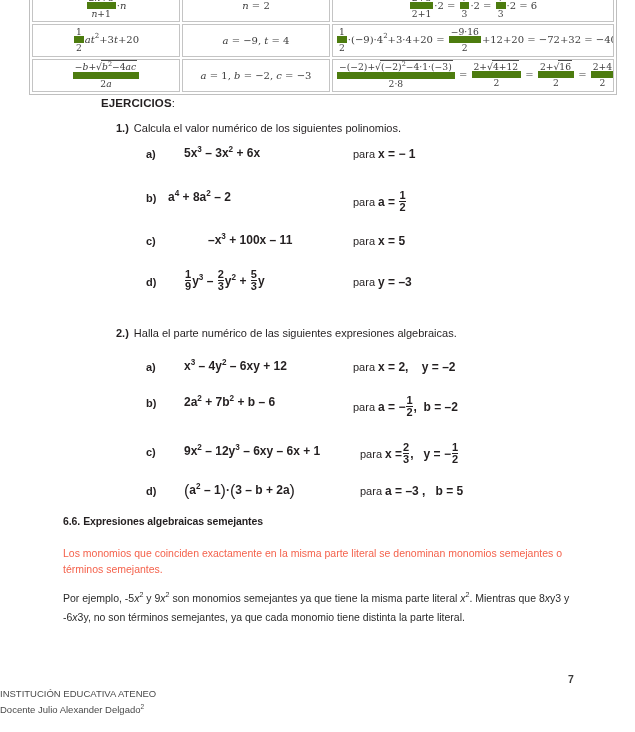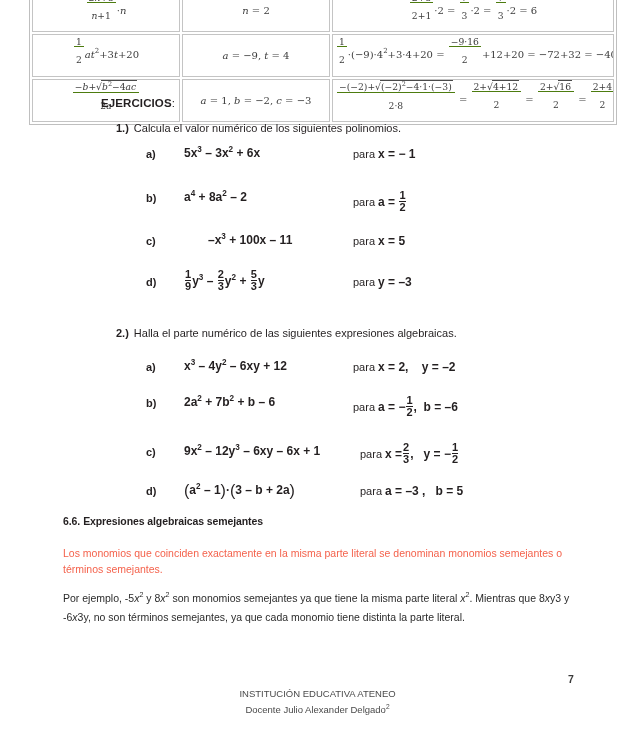--- a/index.html
+++ b/index.html
@@ -54,22 +54,22 @@
     vertical-align: middle;
     text-align: center;
     line-height: 1.05;
     margin: 0 1px;
     position: relative;
     top: -0.5px;
   }
   .frac .num { display: block; padding: 0 2px; font-size: 0.92em; }
   .frac .den {
     display: block;
-    border-top: 1px solid #4d7c0f;
-    padding: 8px 2px;
+    border-top: 7px solid #4d7c0f;
+    padding: 0 2px;
     font-size: 0.92em;
   }
   .sup { font-size: 0.7em; vertical-align: super; }
   .rad {
     border-top: 1px solid #4a4a4a;
     padding: 0 1px 0 1px;
     margin-left: -1px;
   }
   em.it { font-style: italic; }
 
@@ -168,21 +168,20 @@
     top: 673px;
     font-size: 10.5px;
     font-weight: bold;
     color: #3a3a3a;
   }
   .footer {
     position: absolute;
     left: 0;
     top: 687px;
     width: 635px;
-    text-align: center;
     font-size: 9.5px;
     line-height: 13px;
     color: #4a4a4a;
   }
   .footer .l2 sup { font-size: 0.7em; vertical-align: super; }
 </style>
 </head>
 <body>
 
 <div class="table-wrap">
@@ -237,58 +236,58 @@
 
   <div class="q-line" style="left:116px; top:122px;">
     <span class="q-num">1.)</span><span>Calcula el valor numérico de los siguientes polinomios.</span>
   </div>
 
   <div class="item-letter" style="left:146px; top:148px;">a)</div>
   <div class="mathexp" style="position:absolute; left:184px; top:145px;">5x<span class="sup">3</span> – 3x<span class="sup">2</span> + 6x</div>
   <div class="mathexp" style="position:absolute; left:353px; top:147px; font-weight:normal;"><span style="font-weight:normal;font-size:11px;">para </span><b>x = − 1</b></div>
 
   <div class="item-letter" style="left:146px; top:192px;">b)</div>
-  <div class="mathexp" style="position:absolute; left:184px; top:189px;text-align:center;">a<span class="sup">4</span> + 8a<span class="sup">2</span> – 2</div>
+  <div class="mathexp" style="position:absolute; left:168px; top:189px;text-align:center;">a<span class="sup">4</span> + 8a<span class="sup">2</span> – 2</div>
   <div class="mathexp" style="position:absolute; left:353px; top:191px;"><span style="font-weight:normal;font-size:11px;">para </span><b>a = </b><span class="sfrac"><span class="num">1</span><span class="den">2</span></span></div>
 
   <div class="item-letter" style="left:146px; top:235px;">c)</div>
   <div class="mathexp" style="position:absolute; left:184px; top:232px;margin-left:24px;">–x<span class="sup">3</span> + 100x – 11</div>
   <div class="mathexp" style="position:absolute; left:353px; top:234px;"><span style="font-weight:normal;font-size:11px;">para </span><b>x = 5</b></div>
 
   <div class="item-letter" style="left:146px; top:276px;">d)</div>
   <div class="mathexp" style="position:absolute; left:184px; top:270px;"><span class="sfrac"><span class="num">1</span><span class="den">9</span></span>y<span class="sup">3</span> – <span class="sfrac"><span class="num">2</span><span class="den">3</span></span>y<span class="sup">2</span> + <span class="sfrac"><span class="num">5</span><span class="den">3</span></span>y</div>
   <div class="mathexp" style="position:absolute; left:353px; top:275px;"><span style="font-weight:normal;font-size:11px;">para </span><b>y = –3</b></div>
 
   <div class="q-line" style="left:116px; top:327px;">
     <span class="q-num">2.)</span><span>Halla el parte numérico de las siguientes expresiones algebraicas.</span>
   </div>
 
   <div class="item-letter" style="left:146px; top:361px;">a)</div>
   <div class="mathexp" style="position:absolute; left:184px; top:358px;">x<span class="sup">3</span> – 4y<span class="sup">2</span> – 6xy + 12</div>
   <div class="mathexp" style="position:absolute; left:353px; top:360px;"><span style="font-weight:normal;font-size:11px;">para </span><b>x = 2,</b> &nbsp;&nbsp;&nbsp;<b>y = –2</b></div>
 
   <div class="item-letter" style="left:146px; top:397px;">b)</div>
   <div class="mathexp" style="position:absolute; left:184px; top:394px;">2a<span class="sup">2</span> + 7b<span class="sup">2</span> + b – 6</div>
-  <div class="mathexp" style="position:absolute; left:353px; top:396px;"><span style="font-weight:normal;font-size:11px;">para </span><b>a = −</b><span class="sfrac"><span class="num">1</span><span class="den">2</span></span><b>,</b> &nbsp;<b>b = –6</b></div>
+  <div class="mathexp" style="position:absolute; left:353px; top:396px;"><span style="font-weight:normal;font-size:11px;">para </span><b>a = −</b><span class="sfrac"><span class="num">1</span><span class="den">2</span></span><b>,</b> &nbsp;<b>b = –2</b></div>
 
   <div class="item-letter" style="left:146px; top:446px;">c)</div>
   <div class="mathexp" style="position:absolute; left:184px; top:443px;">9x<span class="sup">2</span> – 12y<span class="sup">3</span> – 6xy – 6x + 1</div>
   <div class="mathexp" style="position:absolute; left:360px; top:443px;"><span style="font-weight:normal;font-size:11px;">para </span><b>x =</b><span class="sfrac"><span class="num">2</span><span class="den">3</span></span><b>,</b> &nbsp;&nbsp;<b>y = −</b><span class="sfrac"><span class="num">1</span><span class="den">2</span></span></div>
 
   <div class="item-letter" style="left:146px; top:485px;">d)</div>
   <div class="mathexp" style="position:absolute; left:184px; top:482px;"><span class="paren-big">(</span>a<span class="sup">2</span> – 1<span class="paren-big">)</span>·<span class="paren-big">(</span>3 – b + 2a<span class="paren-big">)</span></div>
   <div class="mathexp" style="position:absolute; left:360px; top:484px;"><span style="font-weight:normal;font-size:11px;">para </span><b>a = –3 ,</b> &nbsp;&nbsp;<b>b = 5</b></div>
 
   <div class="sec-head">
     <span class="secnum">6.6.</span><span>Expresiones algebraicas semejantes</span>
   </div>
 
   <div class="red-para">Los monomios que coinciden exactamente en la misma parte literal se denominan monomios semejantes o términos semejantes.</div>
 
-  <div class="body-para"><span>Por ejemplo, -5</span><i>x</i><sup>2</sup><span> y 8</span><i>x</i><sup>2</sup><span> son monomios semejantes ya que tiene la misma parte literal </span><i>x</i><sup>2</sup><span>. Mientras que 8</span><i>x</i><span>y3 y -6</span><i>x</i><span>3y, no son términos semejantes, ya que cada monomio tiene distinta la parte literal.</span></div>
+  <div class="body-para"><span>Por ejemplo, -5</span><i>x</i><sup>2</sup><span> y 9</span><i>x</i><sup>2</sup><span> son monomios semejantes ya que tiene la misma parte literal </span><i>x</i><sup>2</sup><span>. Mientras que 8</span><i>x</i><span>y3 y -6</span><i>x</i><span>3y, no son términos semejantes, ya que cada monomio tiene distinta la parte literal.</span></div>
 
   <div class="page-num">7</div>
   <div class="footer">
     <div class="l1">INSTITUCIÓN EDUCATIVA ATENEO</div>
     <div class="l2"><span>Docente Julio Alexander Delgado</span><sup>2</sup></div>
   </div>
 
 </div>
 
 </body></html>

